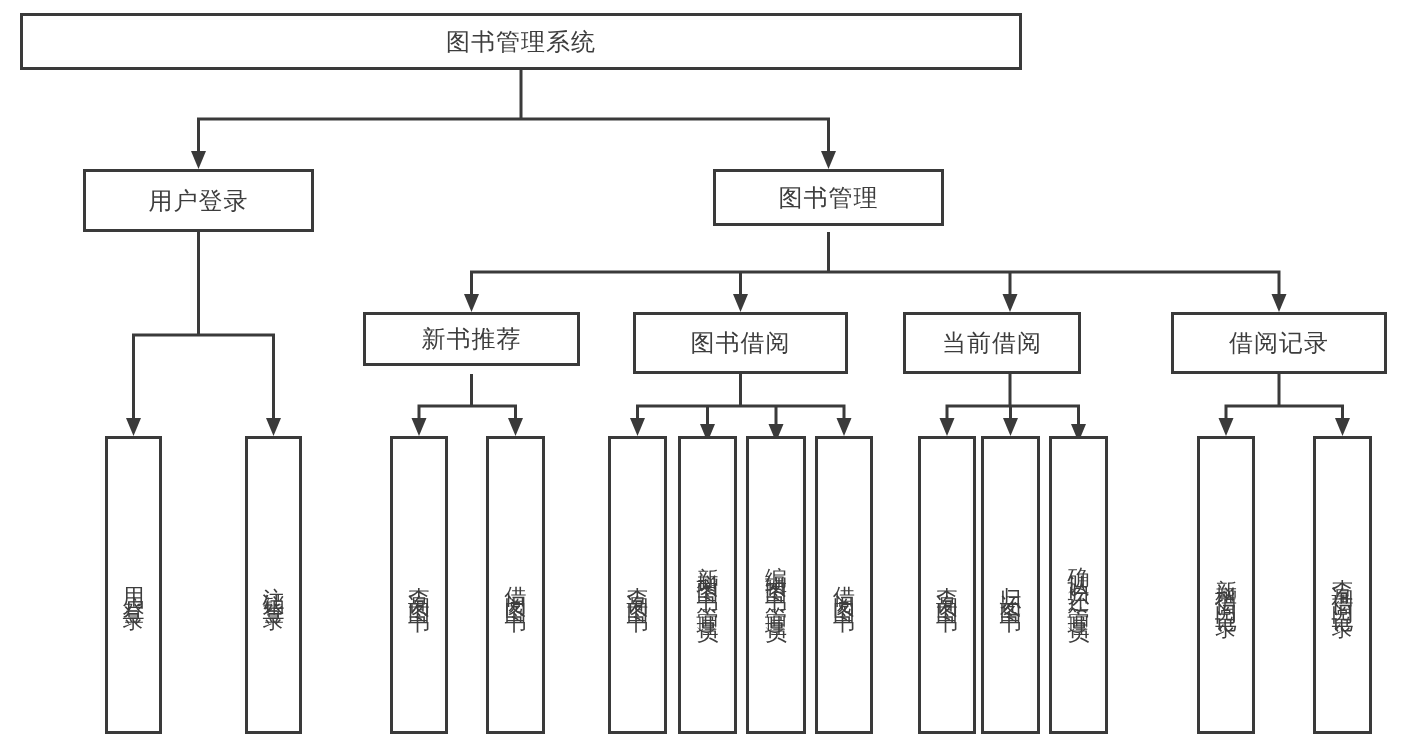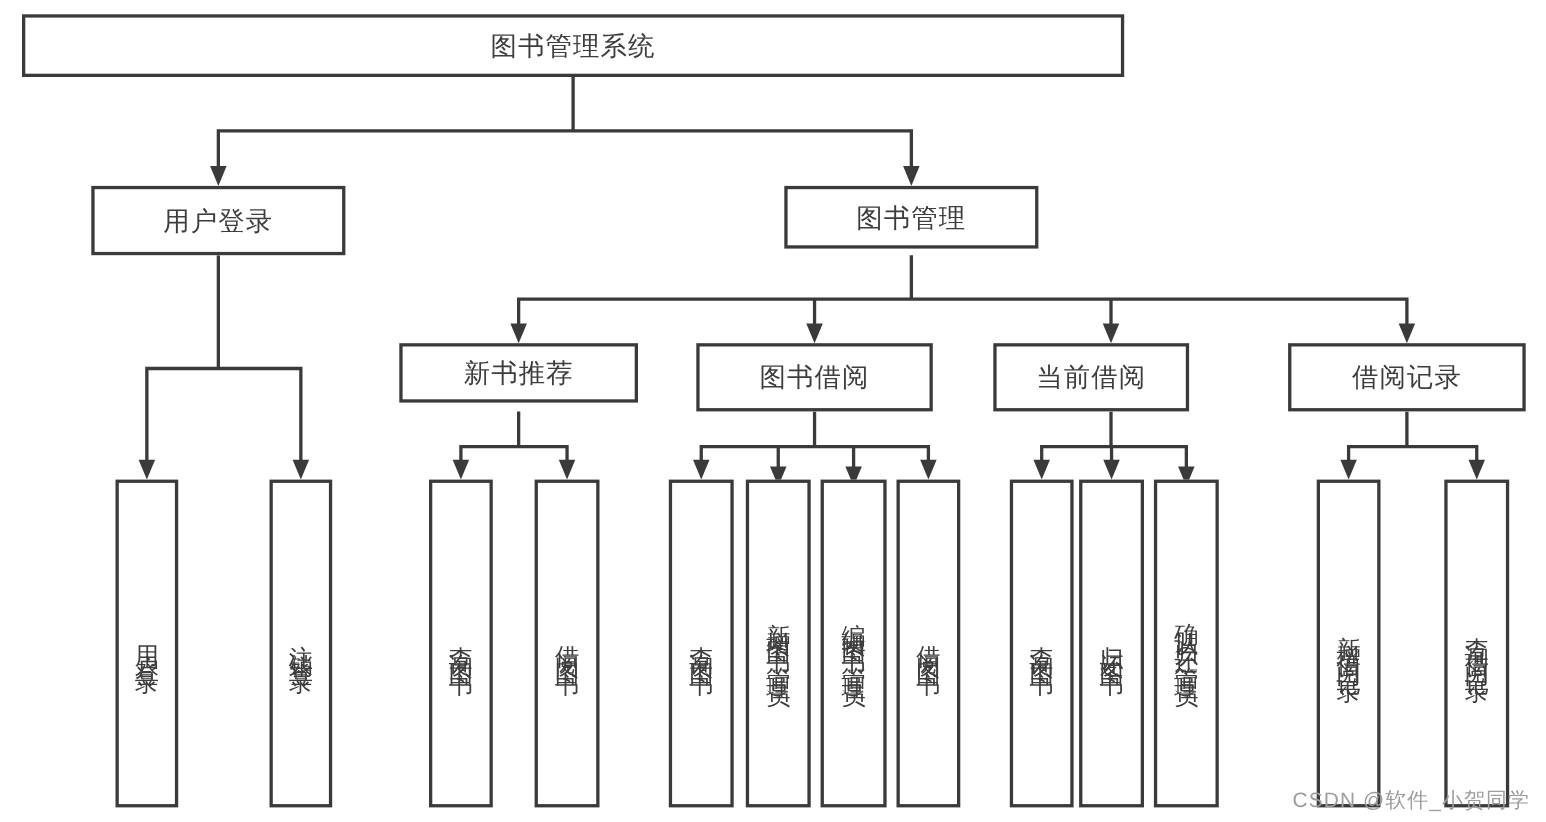--- a/index.html
+++ b/index.html
@@ -158,14 +158,13 @@
       <div class="node vertical" style="left: 1049px; top: 436px; width: 59px; height: 298px;">
         <span class="node-label">确认归还（管理员）</span>
       </div>
       <div class="node vertical" style="left: 1197px; top: 436px; width: 58px; height: 298px;">
         <span class="node-label">新增借阅记录</span>
       </div>
       <div class="node vertical" style="left: 1313px; top: 436px; width: 59px; height: 298px;">
         <span class="node-label">查询借阅记录</span>
       </div>
     </div>
-  <div id="watermark">CSDN @软件_小贺同学</div>
 </div>
 
 </body></html>

